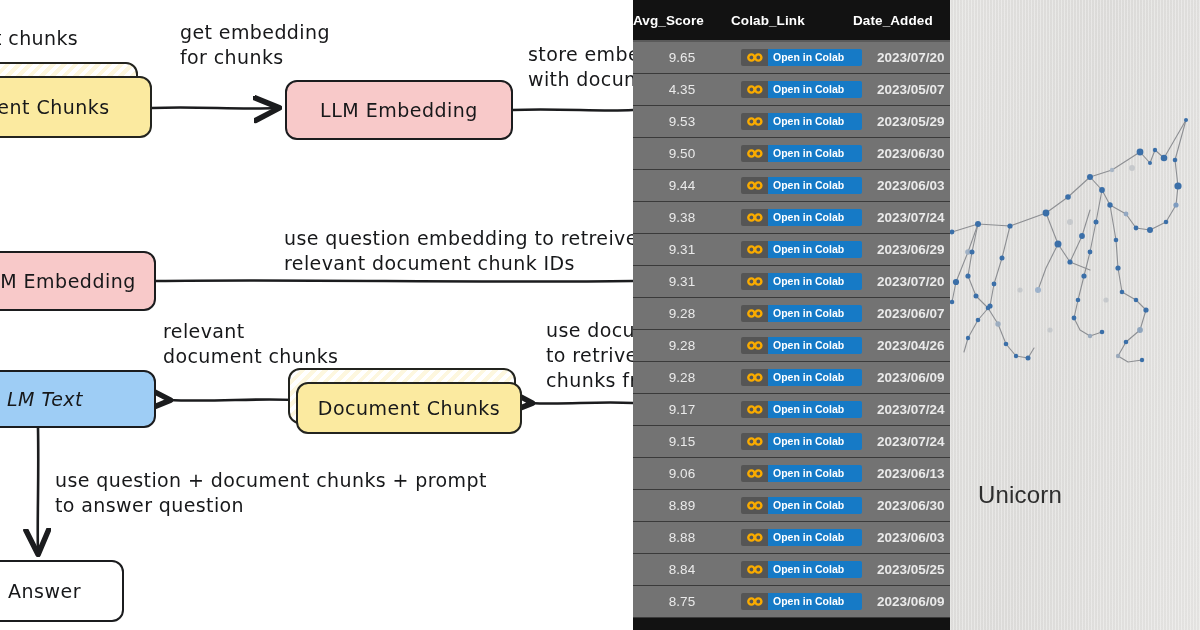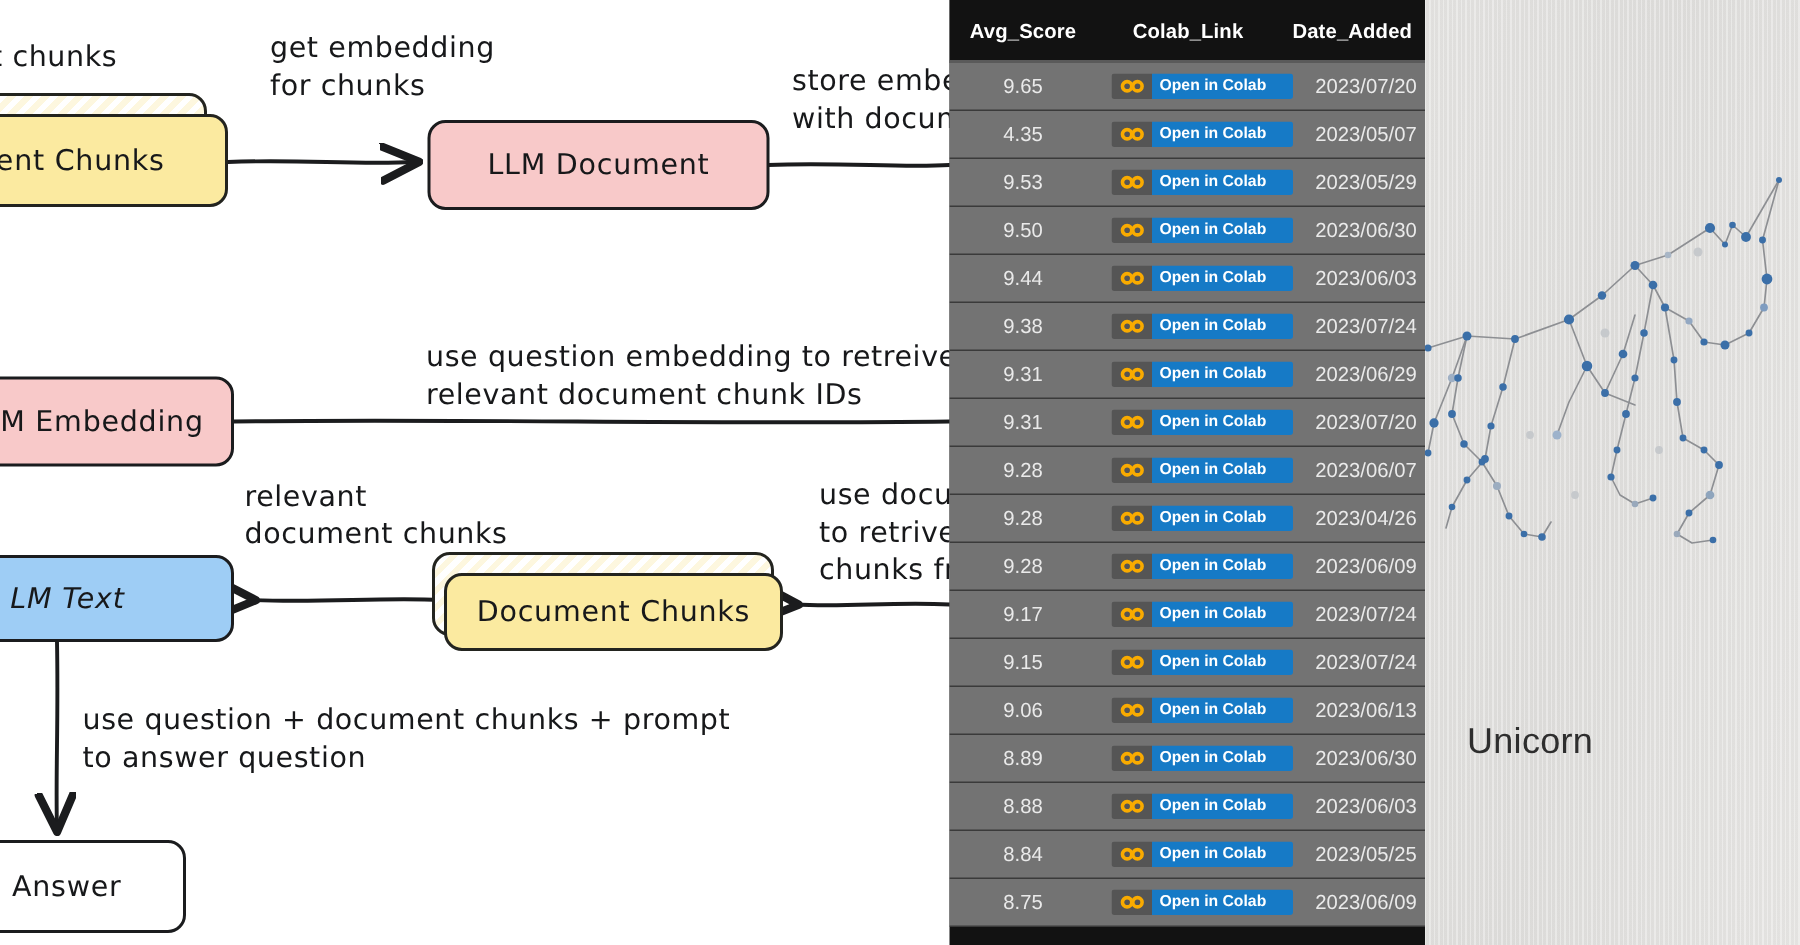--- a/index.html
+++ b/index.html
@@ -75,21 +75,21 @@
     align-items: center;
     height: 42px;
     border-bottom: 2px solid #5a5a5a;
     background: #121212;
   }
   #table-head .th {
     color: #ffffff;
     font-size: 13.5px;
     font-weight: bold;
     letter-spacing: 0.1px;
-    text-align: center;
+    text-align: left;
   }
   .col-score { flex: 0 0 98px; text-align: center; }
   .col-link  { flex: 0 0 122px; text-align: left; }
   .col-date  { flex: 0 0 97px; text-align: center; }
 
   .trow {
     display: flex;
     align-items: center;
     height: 32px;
     border-bottom: 1px solid #3a3a3a;
@@ -106,20 +106,21 @@
     display: flex;
     align-items: center;
     justify-content: flex-start;
     padding-left: 10px;
   }
   .trow .date {
     flex: 0 0 97px;
     text-align: center;
     color: #eaeaea;
     font-size: 13.5px;
+    font-weight: bold;
   }
   .colab-badge {
     display: inline-flex;
     align-items: stretch;
     height: 17px;
     border-radius: 2px;
     overflow: hidden;
     cursor: pointer;
     line-height: 1;
   }
@@ -200,21 +201,21 @@
         <path d="M38,428 C39,480 37,520 38,552" fill="none" stroke="#1b1c1e" stroke-width="2.6" stroke-linecap="round" marker-end="url(#ah-d)" transform="rotate(0)"></path>
       </svg>
     </div>
 
     <div class="stack-sheet" style="left:-60px; top:62px; width:198px; height:60px;"></div>
     <div class="node yellow" style="left:-64px; top:76px; width:216px; height:62px;">
       <span>ment Chunks</span>
     </div>
 
     <div class="node pink" style="left:285px; top:80px; width:228px; height:60px;">
-      <span>LLM Document</span>
+      <span>LLM Embedding</span>
     </div>
 
     <div class="node pink" style="left:-66px; top:251px; width:222px; height:60px;">
       <span style="margin-left:46px;">M Embedding</span>
     </div>
 
     <div class="node blue" style="left:-66px; top:370px; width:222px; height:58px;">
       <span style="font-style:italic;">LM Text</span>
     </div>
 

